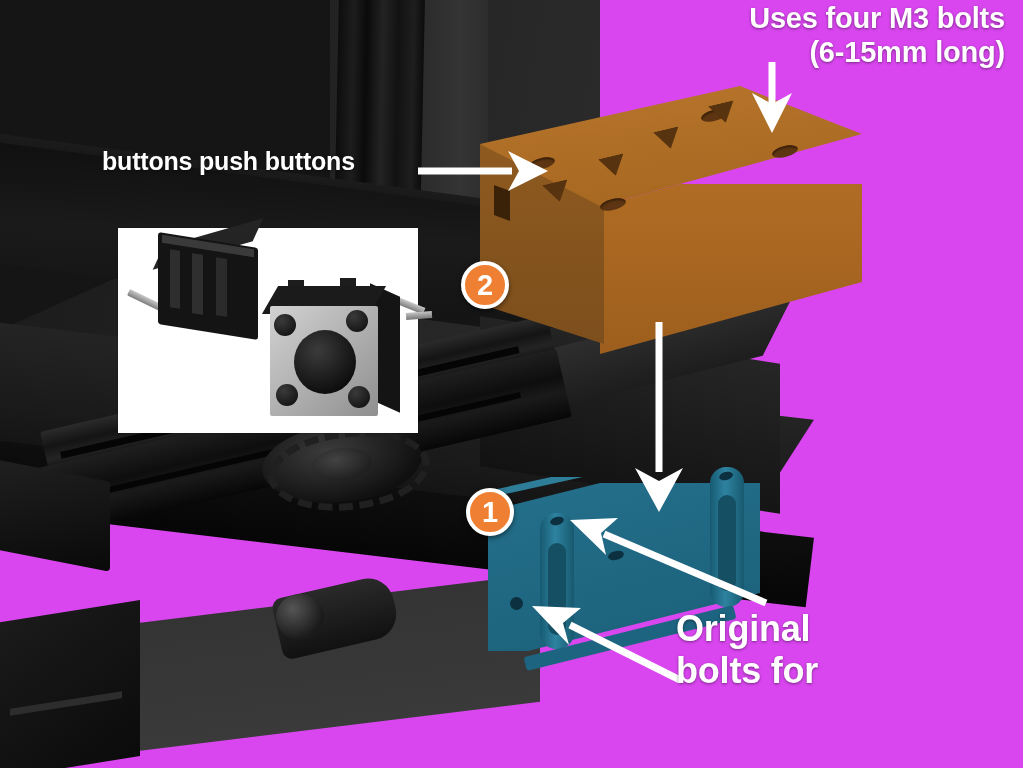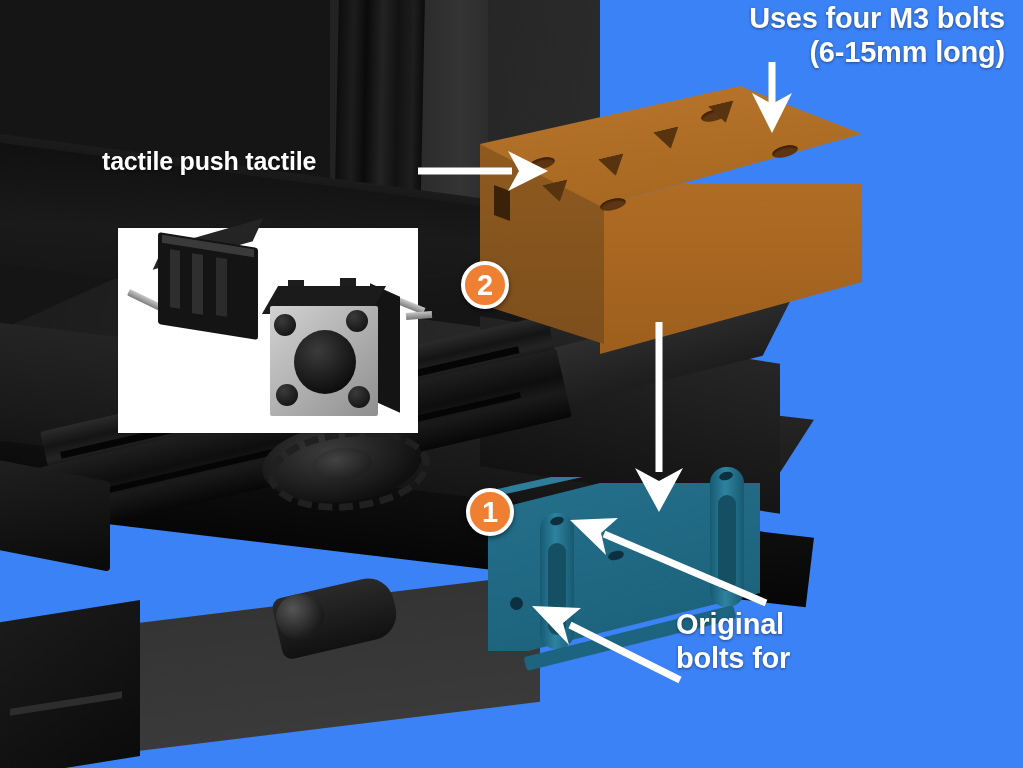--- a/index.html
+++ b/index.html
@@ -1,17 +1,17 @@
 <!DOCTYPE html>
 <html><head>
 <meta charset="utf-8">
 <style>
   html,body{margin:0;padding:0;background:#3a3a3a;}
   body{width:1023px;height:768px;overflow:hidden;font-family:"Liberation Sans",sans-serif;}
-  #stage{position:relative;width:1023px;height:768px;background:#3b82f6;overflow:hidden;}
+  #stage{position:relative;width:1023px;height:768px;background:#d946ef;overflow:hidden;}
 
   
   .printer{position:absolute;inset:0;}
   .pz{position:absolute;}
 
   .bg-panel{left:0;top:0;width:600px;height:440px;background:linear-gradient(100deg,#1b1b1b 0%,#232323 55%,#2c2c2c 100%);}
   .bg-panel2{left:0;top:0;width:330px;height:330px;background:#151515;
     clip-path:polygon(0 0,100% 0,100% 55%,0 100%);}
   .vert-extrusion{left:336px;top:-10px;width:86px;height:300px;
     background:linear-gradient(90deg,#0d0d0d 0%,#1d1d1d 18%,#0a0a0a 33%,#232323 52%,#121212 70%,#1e1e1e 88%,#0c0c0c 100%);
@@ -131,21 +131,21 @@
   .t-slot{position:absolute;width:18px;border-radius:9px;background:#154f64;}
   .t-bolt{position:absolute;border-radius:50%;background:#0c3040;}
   .t-foot{position:absolute;height:14px;background:#1d6480;border-radius:3px;}
 
   
   .anno{position:absolute;inset:0;pointer-events:none;}
   .cap{position:absolute;color:#fff;font-weight:bold;line-height:1.16;
     letter-spacing:-.2px;text-shadow:0 1px 3px rgba(0,0,0,.45);}
   .cap-m3{right:18px;top:2px;text-align:right;font-size:29px;}
   .cap-btn{left:102px;top:147px;font-size:25px;}
-  .cap-lcd{left:676px;top:608px;font-size:29px;}
+  .cap-lcd{left:676px;top:608px;font-size:36px;}
 
   .badge{position:absolute;width:48px;height:48px;border-radius:50%;
     background:#ef8033;border:4px solid #fff;color:#fff;font-size:29px;font-weight:bold;
     display:flex;align-items:center;justify-content:center;
     box-shadow:0 2px 5px rgba(0,0,0,.5);box-sizing:border-box;}
   .badge1{left:466px;top:488px;}
   .badge2{left:461px;top:261px;}
   svg.arrows{position:absolute;left:0;top:0;width:1023px;height:768px;}
 </style>
 </head>
@@ -242,21 +242,21 @@
         <path d="M532 606 L581 608 L563 623 L569 645 Z" fill="#fff"></path>
       </g>
     </svg>
 
     <div class="cap cap-m3">
       <div>Uses four M3 bolts</div>
       <div>(6-15mm long)</div>
     </div>
 
     <div class="cap cap-btn">
-      <div>tactile push tactile</div>
+      <div>buttons push buttons</div>
     </div>
 
     <div class="cap cap-lcd">
       <div>Original</div>
       <div>bolts for</div>
     </div>
 
     <div class="badge badge1">1</div>
     <div class="badge badge2">2</div>
   </div>

